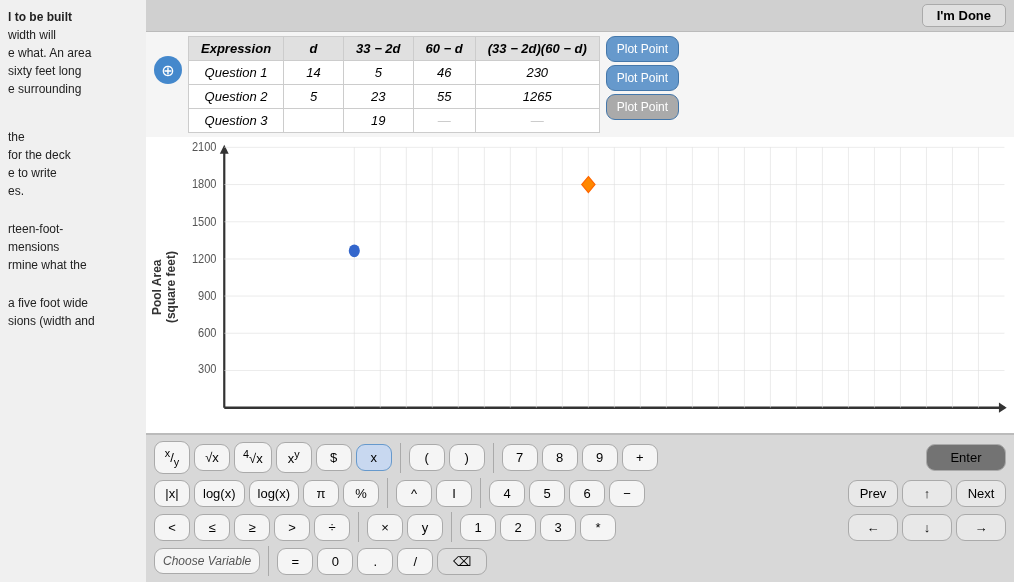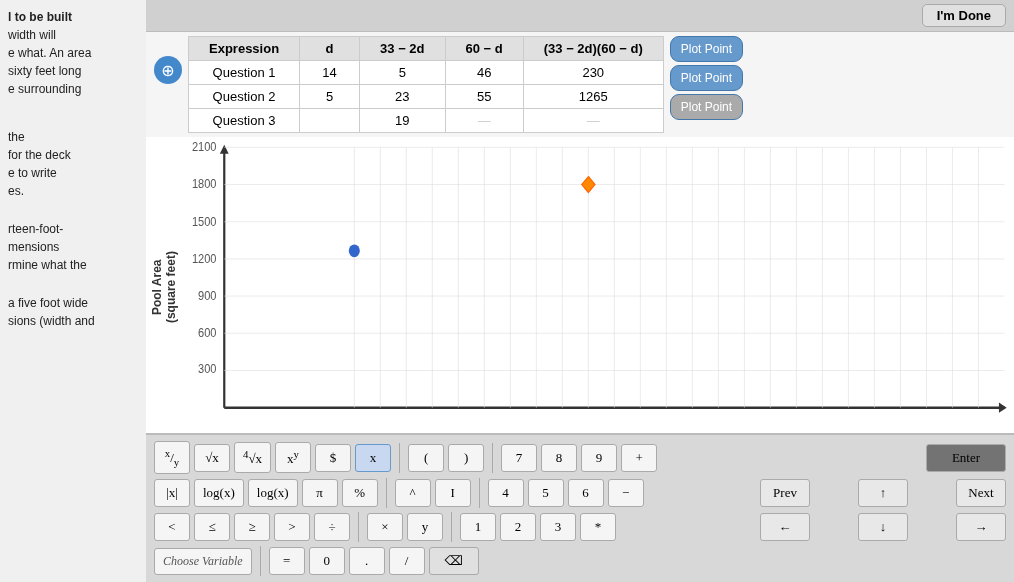--- a/index.html
+++ b/index.html
@@ -60,23 +60,24 @@
       background: #f5f5f5;
     }
 
     .data-table {
       border-collapse: collapse;
       font-size: 13px;
     }
 
     .data-table th, .data-table td {
       border: 1px solid #ccc;
-      padding: 4px 20px;
+      padding: 4px 12px;
       text-align: center;
       min-width: 60px;
+      font-style: italic;
     }
 
     .data-table th {
       background: #e0e0e0;
       font-weight: bold;
     }
 
     .data-table td {
       background: #fff;
     }
@@ -142,47 +143,46 @@
 
     .kb-row {
       display: flex;
       gap: 4px;
       align-items: center;
     }
 
     .kb-btn {
       background: #f5f5f5;
       border: 1px solid #aaa;
-      border-radius: 3px;
+      border-radius: 9px;
       padding: 5px 8px;
       font-size: 13px;
       cursor: pointer;
       min-width: 36px;
       text-align: center;
-      font-family: Liberation Serif, serif;
+      font-family: Liberation Sans, sans-serif;
     }
 
     .kb-btn.active {
       background: #c8d8f0;
       border-color: #6699cc;
     }
 
     .kb-btn.wide {
       min-width: 60px;
     }
 
     .kb-btn.enter-btn {
       min-width: 80px;
       background: #737373;
     }
 
     .kb-btn.nav-btn {
       min-width: 50px;
       background: #e8e8e8;
-      margin-left: 44px;
     }
 
     .kb-divider {
       width: 1px;
       background: #aaa;
       height: 30px;
       margin: 0 4px;
     }
 
     .choose-var {

